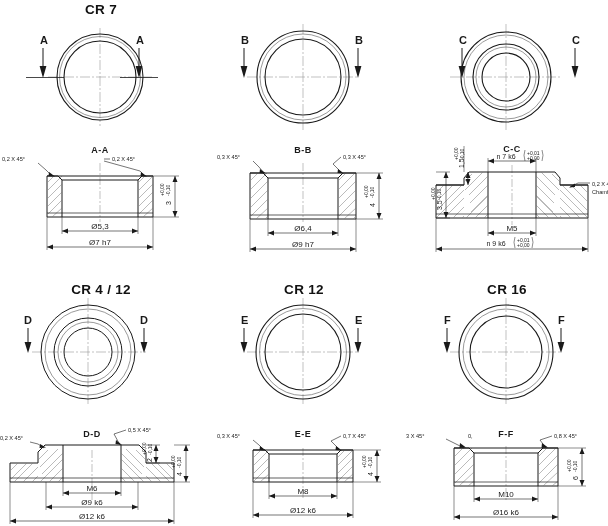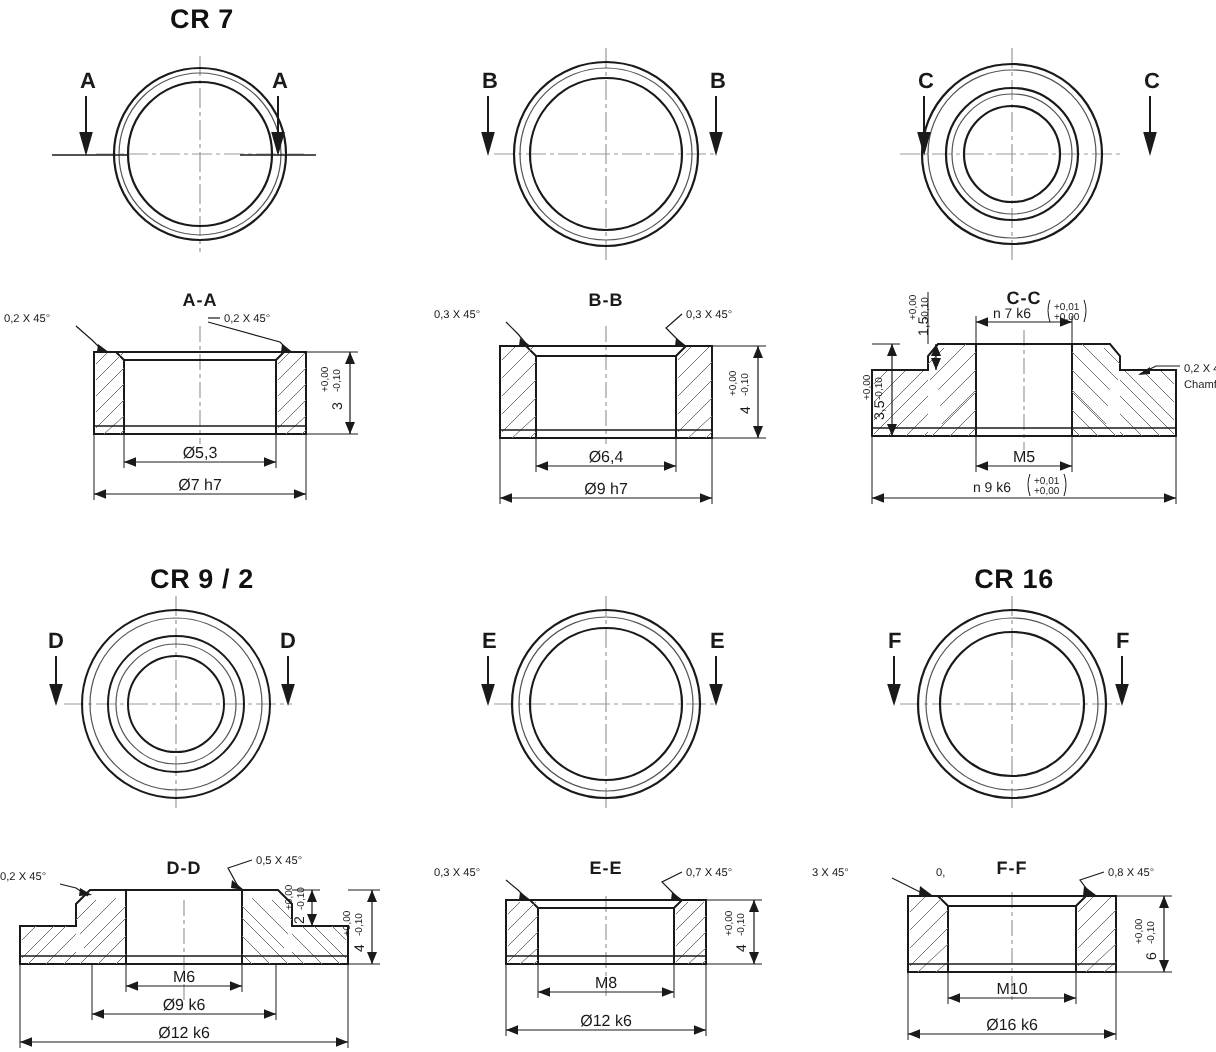--- a/index.html
+++ b/index.html
@@ -344,21 +344,21 @@
           <text class="t t55" x="111" y="242">+0,01</text>
           <text class="t t55" x="111" y="247">+0,00</text>
           <path d="M109,237 q-2,5 0,11" fill="none" stroke="#1a1a1a" stroke-width=".5"></path>
           <path d="M126,237 q2,5 0,11" fill="none" stroke="#1a1a1a" stroke-width=".5"></path>
         </g>
       </g>
     </svg>
   </div>
 
   <div class="cell" style="left:0px;top:280px;">
-    <div class="title">CR 9 / 2</div>
+    <div class="title">CR 4 / 12</div>
     <svg width="202" height="246" viewBox="0 0 202 246">
       <g>
         <line x1="88" y1="18" x2="88" y2="126" stroke="#999" stroke-width=".6" stroke-dasharray="10,2,2,2"></line>
         <line x1="32" y1="72" x2="146" y2="72" stroke="#999" stroke-width=".6" stroke-dasharray="10,2,2,2"></line>
         <circle cx="88" cy="72" r="47" fill="none" stroke="#1a1a1a" stroke-width="1"></circle>
         <circle cx="88" cy="72" r="43" fill="none" stroke="#555" stroke-width=".6"></circle>
         <circle cx="88" cy="72" r="34" fill="none" stroke="#1a1a1a" stroke-width="1"></circle>
         <circle cx="88" cy="72" r="30" fill="none" stroke="#555" stroke-width=".6"></circle>
         <circle cx="88" cy="72" r="24" fill="none" stroke="#1a1a1a" stroke-width="1"></circle>
         <text class="t t11" x="24" y="44">D</text>
@@ -458,20 +458,21 @@
           <line x1="10" y1="241" x2="174" y2="241" stroke="#1a1a1a" stroke-width=".6"></line>
           <polygon points="10,241 16,238.6 16,243.4" fill="#1a1a1a"></polygon>
           <polygon points="174,241 168,238.6 168,243.4" fill="#1a1a1a"></polygon>
           <text class="t t8 mid" x="92" y="239">Ø12 k6</text>
         </g>
       </g>
     </svg>
   </div>
 
   <div class="cell" style="left:203px;top:280px;">
+    <div class="title">CR 12</div>
     <svg width="202" height="246" viewBox="0 0 202 246">
       <g>
         <line x1="100" y1="18" x2="100" y2="126" stroke="#999" stroke-width=".6" stroke-dasharray="10,2,2,2"></line>
         <line x1="44" y1="72" x2="156" y2="72" stroke="#999" stroke-width=".6" stroke-dasharray="10,2,2,2"></line>
         <circle cx="100" cy="72" r="47" fill="none" stroke="#1a1a1a" stroke-width="1.1"></circle>
         <circle cx="100" cy="72" r="43.5" fill="none" stroke="#555" stroke-width=".6"></circle>
         <circle cx="100" cy="72" r="38" fill="none" stroke="#1a1a1a" stroke-width="1.1"></circle>
         <text class="t t11" x="38" y="44">E</text>
         <text class="t t11" x="152" y="44">E</text>
         <g stroke="#1a1a1a" stroke-width="1">

